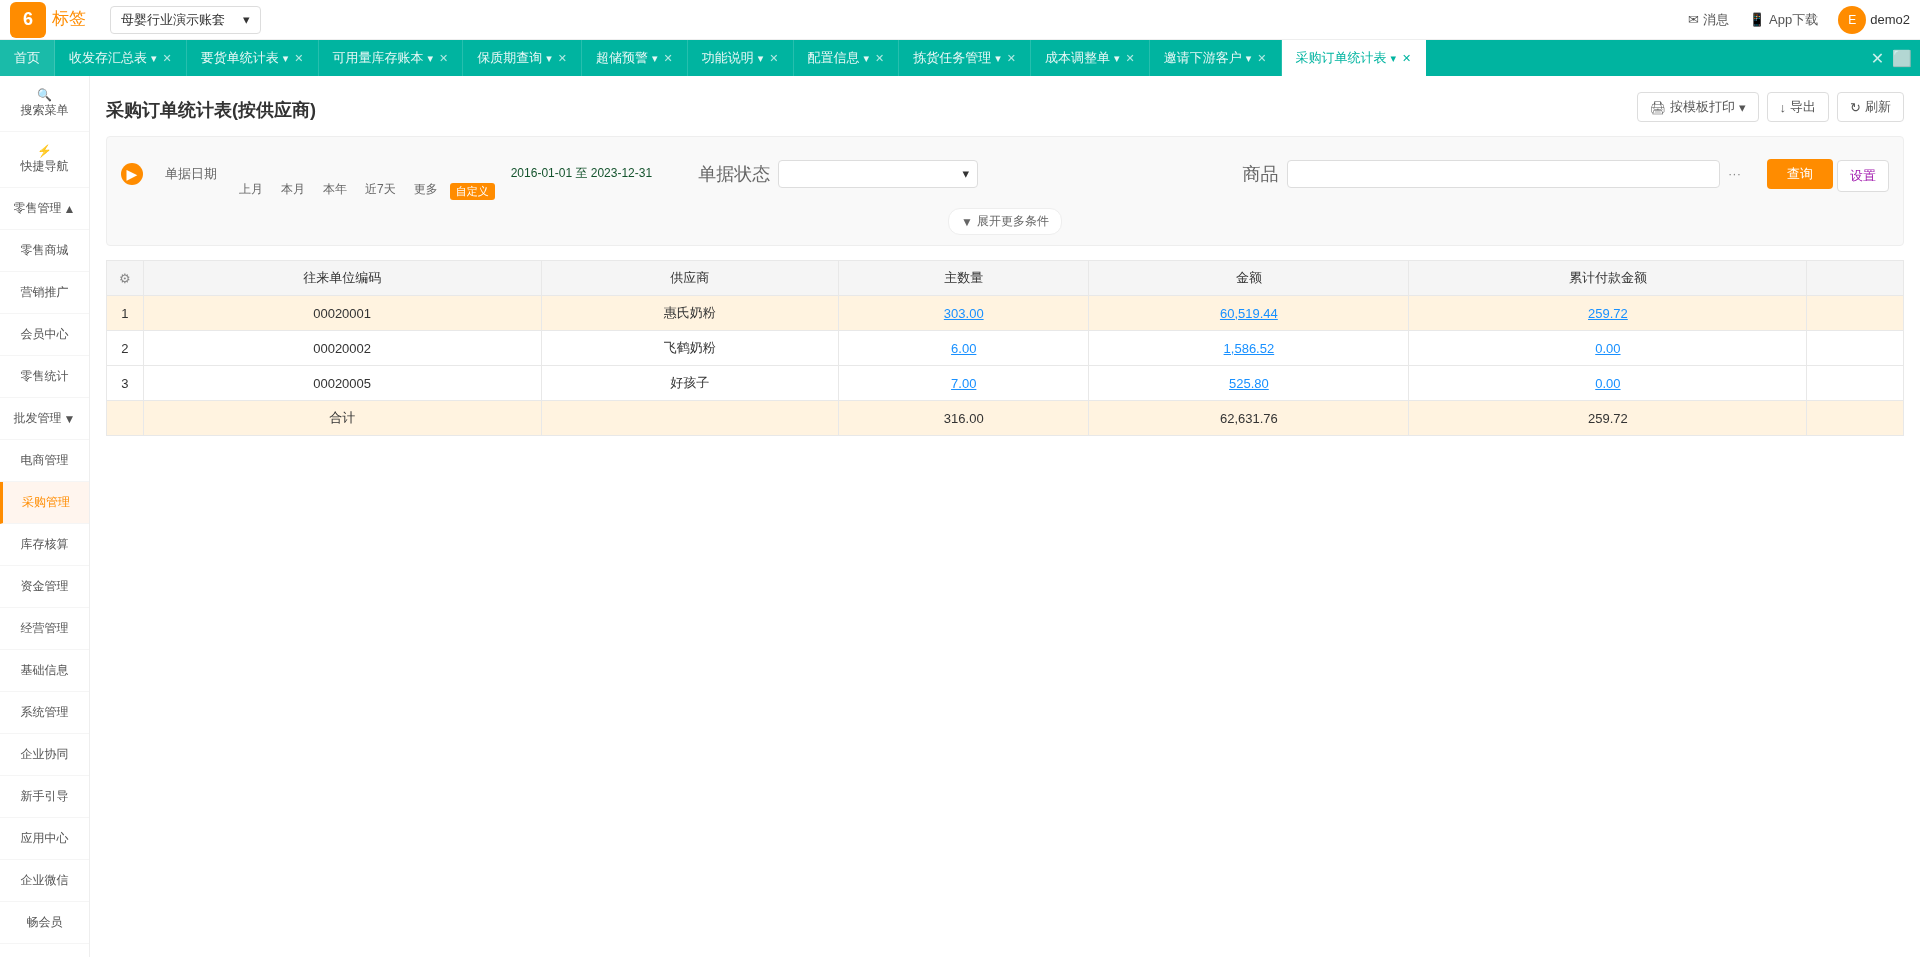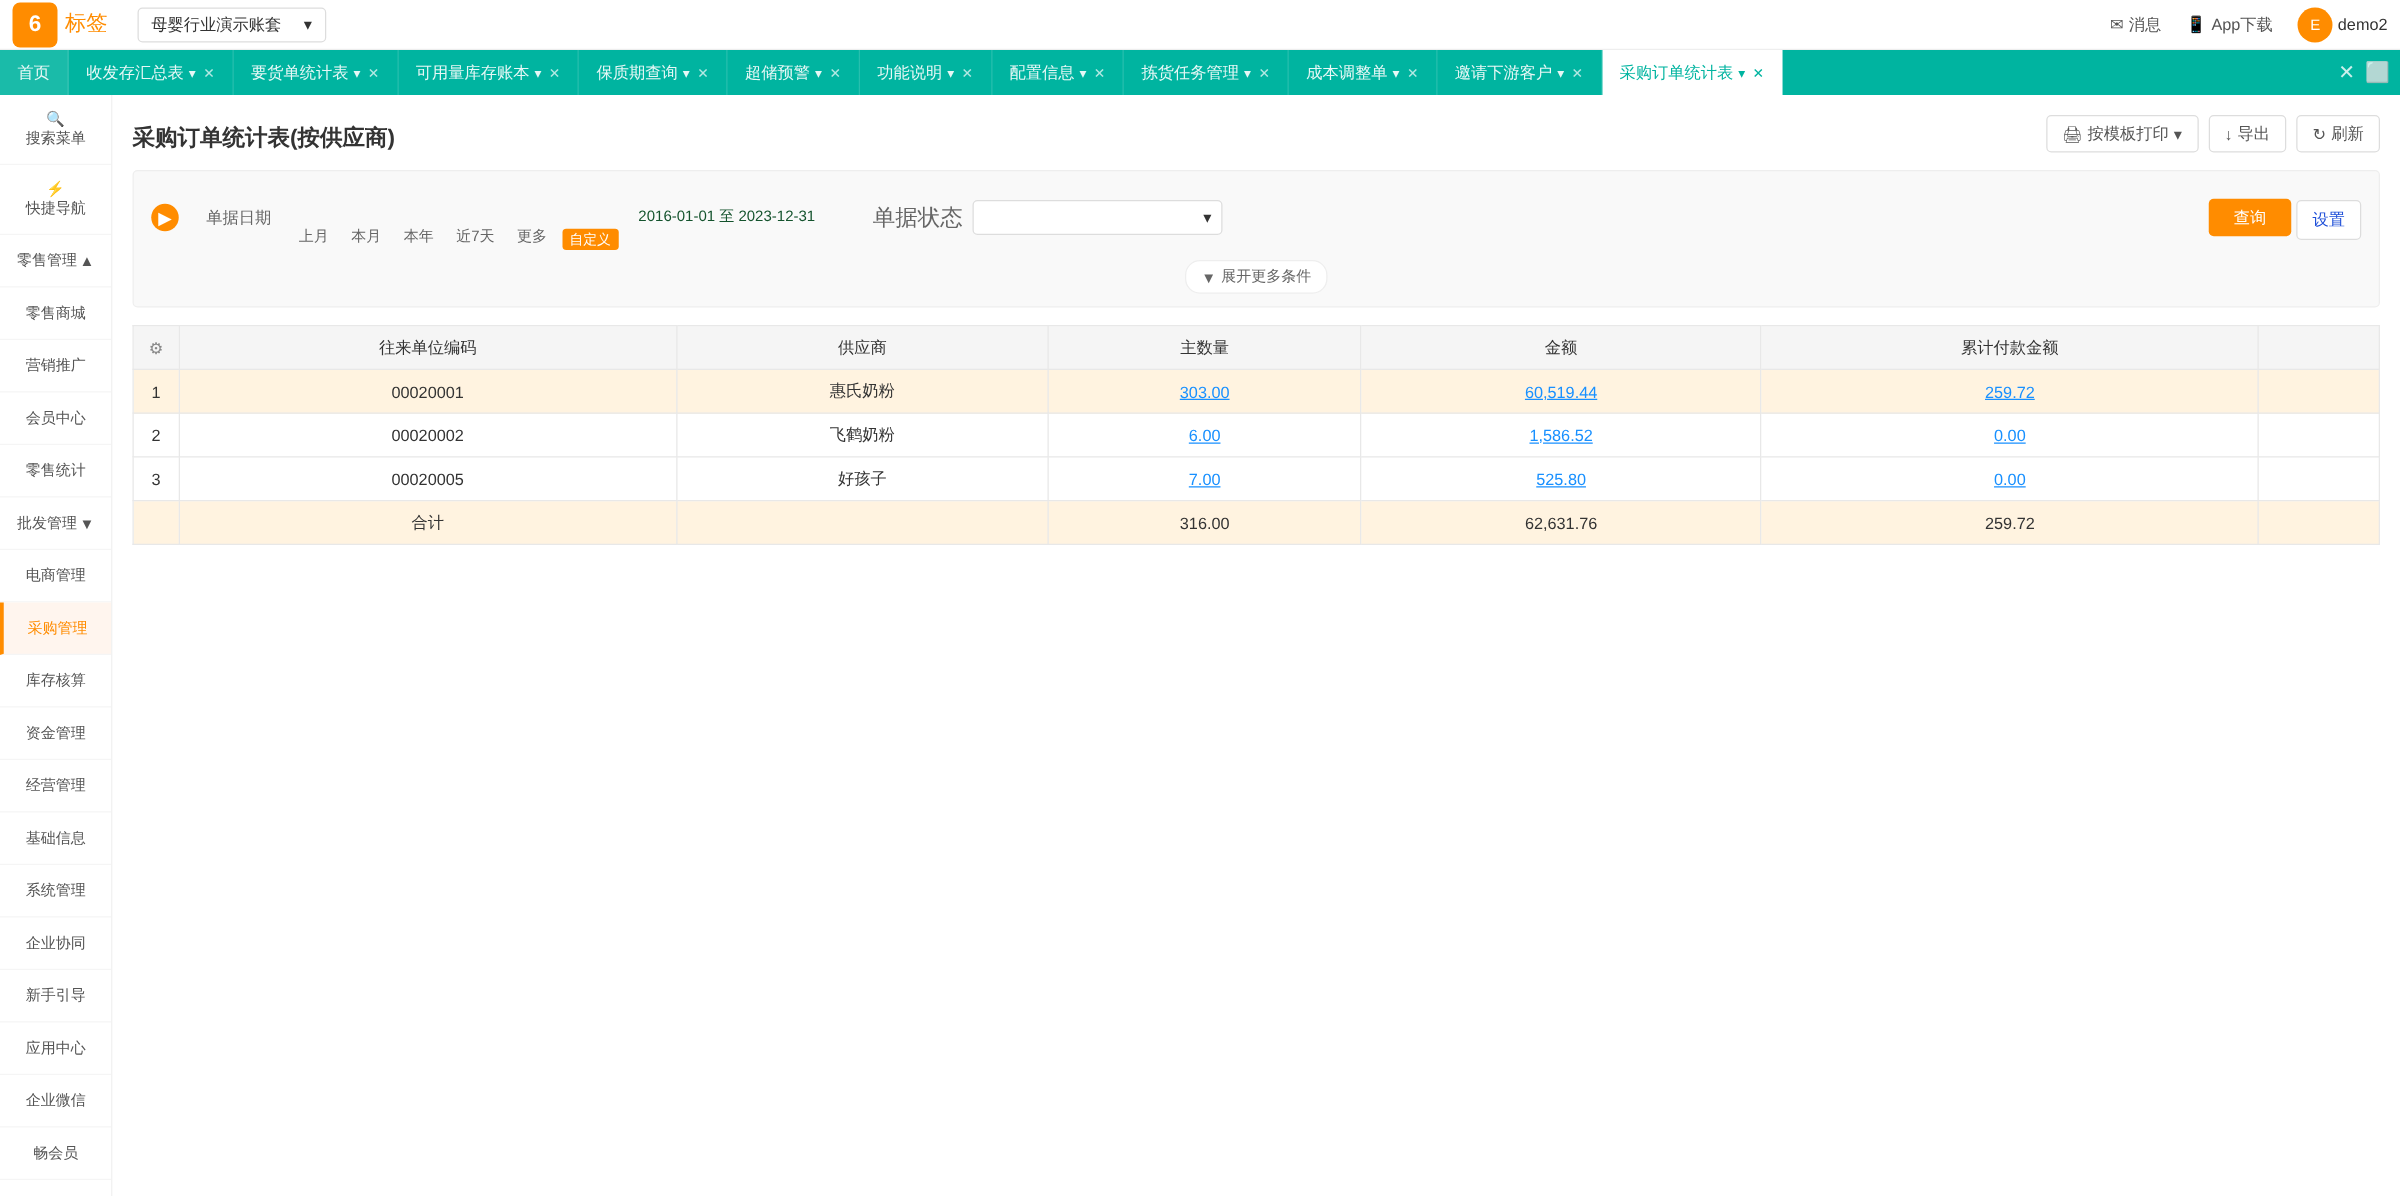--- a/index.html
+++ b/index.html
@@ -57,21 +57,21 @@
     .date-range-text { font-size: 12px; color: #14532d; }
     .filter-select-group { display: flex; align-items: center; gap: 8px; flex: 1; }
     .filter-select-label { font-size: 18px; color: #666; white-space: nowrap; }
     .filter-select { height: 28px; border: 1px solid #ddd; border-radius: 4px; padding: 0 8px; font-size: 13px; color: #333; background: #fff; min-width: 160px; cursor: pointer; display: flex; align-items: center; justify-content: space-between; }
     .filter-input { height: 28px; border: 1px solid #ddd; border-radius: 4px; padding: 0 8px; font-size: 13px; color: #333; background: #fff; flex: 1; min-width: 160px; }
     .filter-expand-row { display: flex; justify-content: center; margin-top: 8px; }
     .expand-btn { display: flex; align-items: center; gap: 4px; font-size: 12px; color: #666; cursor: pointer; padding: 4px 12px; border: 1px solid #eee; border-radius: 12px; background: #fff; }
 
     
     .btn-search { background: #ff8c00; color: white; border: none; border-radius: 4px; padding: 6px 20px; font-size: 13px; cursor: pointer; }
-    .btn-setting { background: #fff; color: #1d4ed8; border: 1px solid #ddd; border-radius: 4px; padding: 6px 12px; font-size: 13px; cursor: pointer; margin-top: 4px; }
+    .btn-setting { background: #fff; color: #a21caf; border: 1px solid #ddd; border-radius: 4px; padding: 6px 12px; font-size: 13px; cursor: pointer; margin-top: 4px; }
 
     
     .data-table { width: 100%; border-collapse: collapse; }
     .data-table th { background: #f5f5f5; border: 1px solid #e8e8e8; padding: 8px 12px; font-size: 13px; color: #333; font-weight: 500; text-align: center; }
     .data-table td { border: 1px solid #e8e8e8; padding: 8px 12px; font-size: 13px; color: #333; text-align: center; }
     .data-table tr.highlighted td { background: #fff3e0; }
     .data-table .number-link { color: #1890ff; text-decoration: underline; cursor: pointer; }
     .data-table .footer-row td { background: #fff3e0; font-weight: 500; }
     .settings-icon { color: #888; cursor: pointer; }
     .row-num { color: #666; }
@@ -281,20 +281,25 @@
         </div>
 
         <div class="filter-select-group" style="margin-left: 30px;">
           <span class="filter-select-label">单据状态</span>
           <div class="filter-select" style="min-width: 200px;">
             <span></span>
             <span>▾</span>
           </div>
         </div>
 
+        <div class="filter-select-group" style="margin-left: 30px;">
+          <span class="filter-select-label">商品</span>
+          <input class="filter-input" style="min-width: 300px;">
+          <span style="cursor:pointer;color:#888;">···</span>
+        </div>
 
         <div class="search-setting-col">
           <button class="btn-search">查询</button>
           <button class="btn-setting">设置</button>
         </div>
       </div>
       <div class="filter-expand-row">
         <div class="expand-btn">
           <span>▼</span>
           <span>展开更多条件</span>

